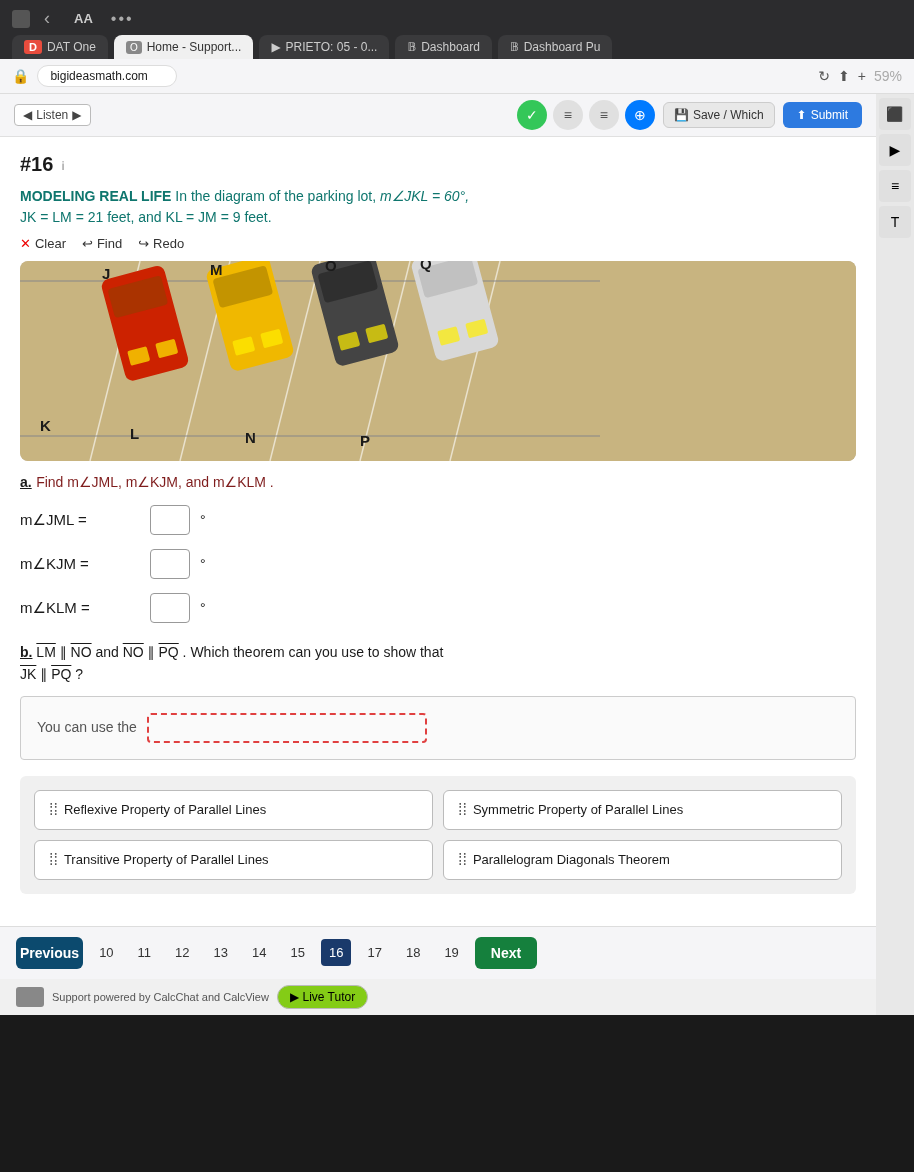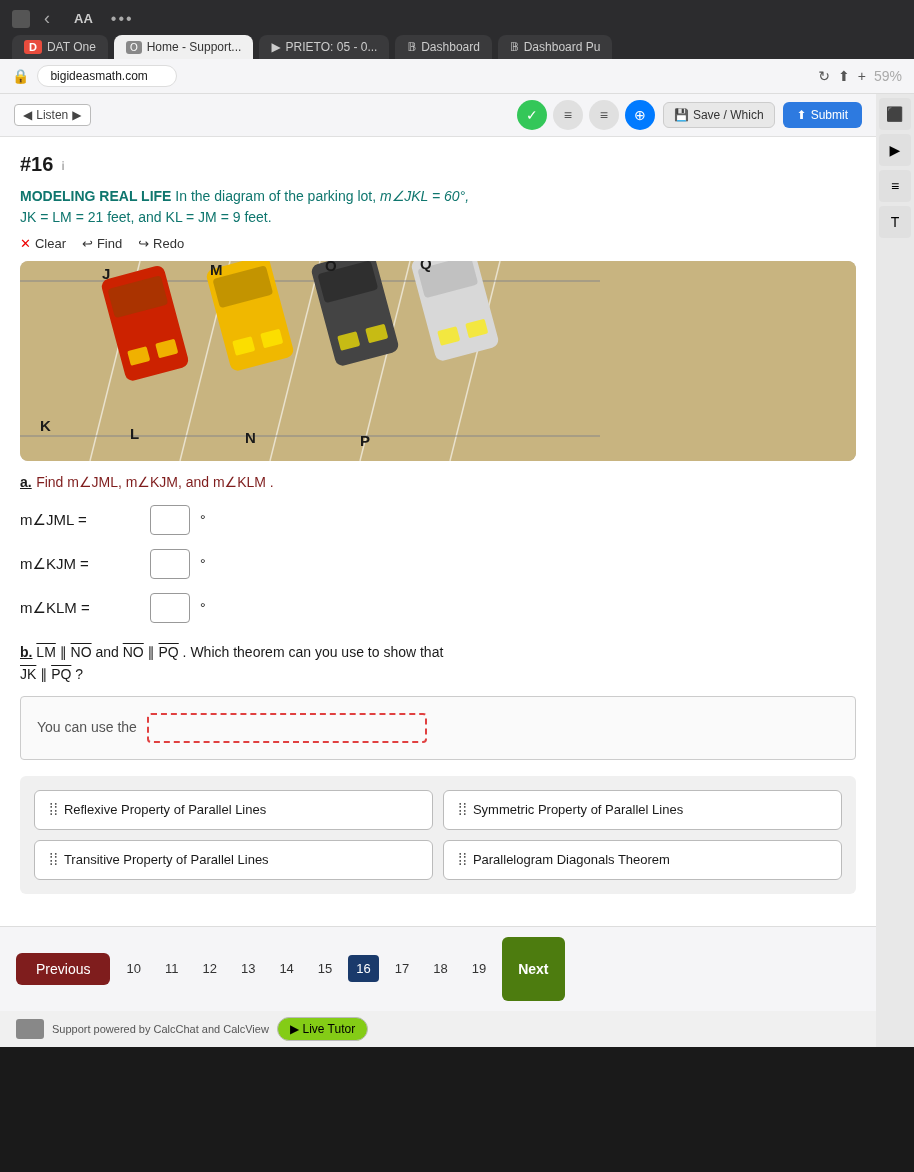--- a/index.html
+++ b/index.html
@@ -340,48 +340,48 @@
     
     .bottom-nav {
       background: #f5f5f7;
       border-top: 1px solid #ddd;
       padding: 10px 16px;
       display: flex;
       align-items: center;
       gap: 8px;
     }
     .prev-btn {
-      background: #7f1d1d;
+      background: #0c4a6e;
       color: white;
       border: none;
       border-radius: 6px;
-      padding: 8px 20px;
-      font-size: 14px;
-      font-weight: normal;
+      padding: 8px 4px;
+      font-size: 14px;
+      font-weight: bold;
       cursor: pointer;
     }
     .page-num {
       background: none;
       border: none;
       padding: 6px 8px;
       font-size: 13px;
       color: #333;
       cursor: pointer;
     }
     .page-num.active {
       background: #1a3a6b;
       color: white;
       border-radius: 4px;
     }
     .next-btn {
-      background: #4d7c0f;
+      background: #15803d;
       color: white;
       border: none;
       border-radius: 6px;
-      padding: 24px 16px;
+      padding: 8px 16px;
       font-size: 14px;
       font-weight: bold;
       cursor: pointer;
     }
     .bottom-support {
       display: flex;
       align-items: center;
       gap: 8px;
       padding: 6px 16px;
       background: #f0f0f0;

